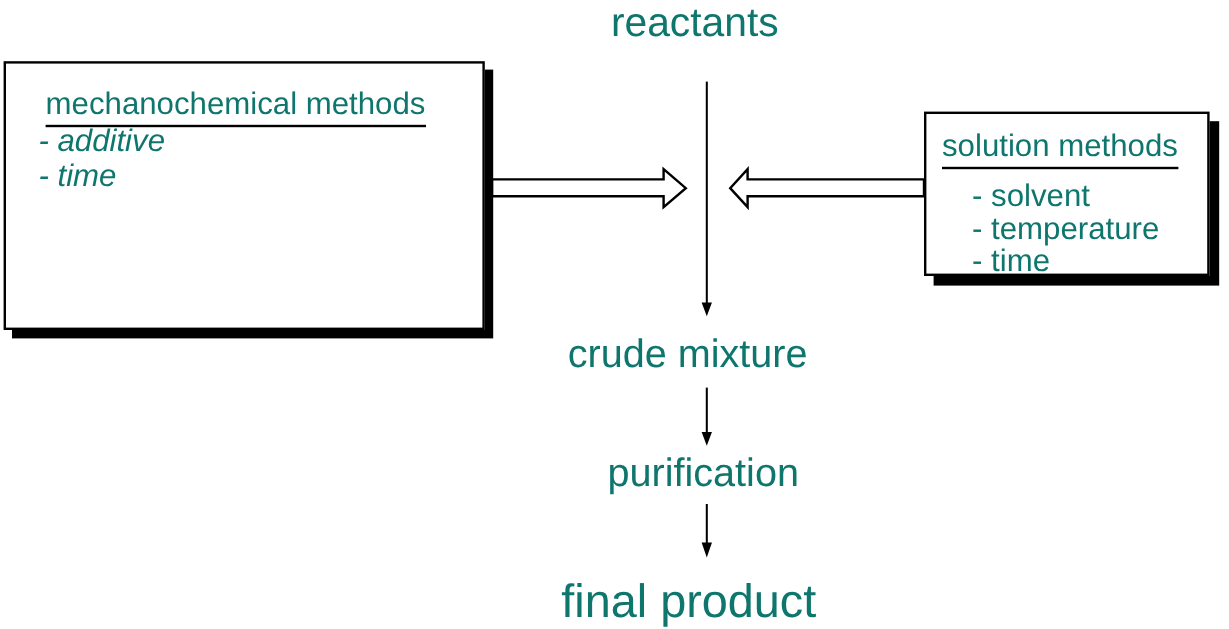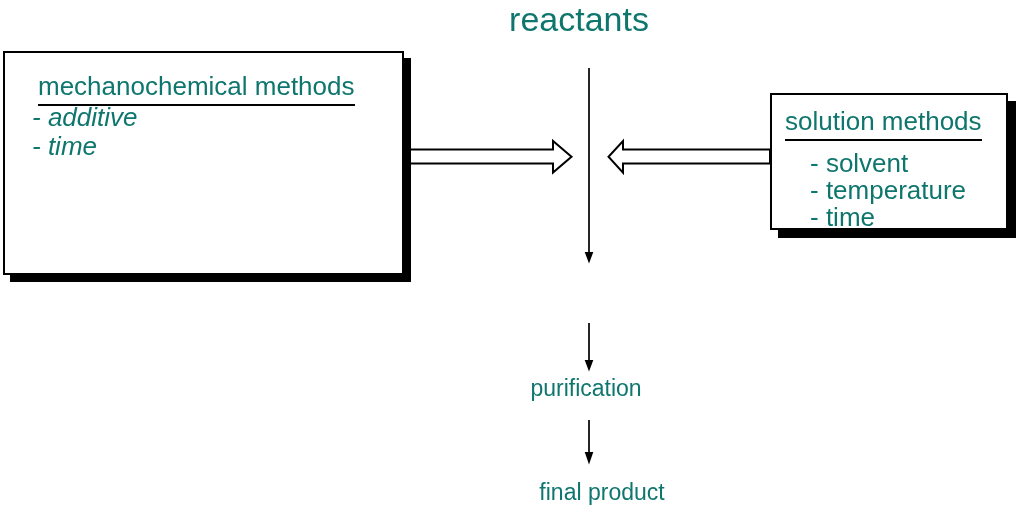--- a/index.html
+++ b/index.html
@@ -24,22 +24,22 @@
     height: 524px;
   }
   .flow-label {
     position: absolute;
     transform: translateX(-50%);
     white-space: nowrap;
     line-height: 1.12;
   }
   .lbl-reactants   { left: 579px; top: 0px;   font-size: 34px; }
   .lbl-crude       { left: 573px; top: 277px; font-size: 33px; }
-  .lbl-purif       { left: 586px; top: 376px; font-size: 23px; }
-  .lbl-final       { left: 602px; top: 480px; font-size: 23px; }
+  .lbl-purif       { left: 586px; top: 376px; font-size: 33px; }
+  .lbl-final       { left: 574px; top: 480px; font-size: 39px; }
 
   .pbox {
     position: absolute;
     box-sizing: border-box;
     background: #ffffff;
     border: 2px solid #000000;
   }
   .left-box {
     left: 3px; top: 51px;
     width: 401px; height: 224px;
@@ -111,18 +111,19 @@
     <div class="box-title">
       <span class="u">solution methods</span>
     </div>
     <div class="box-items">
       <div>- solvent</div>
       <div>- temperature</div>
       <div>- time</div>
     </div>
   </div>
 
+  <div class="flow-label lbl-crude">crude mixture</div>
 
   <div class="flow-label lbl-purif">purification</div>
 
   <div class="flow-label lbl-final">final product</div>
 
 </div>
 
 </body></html>

